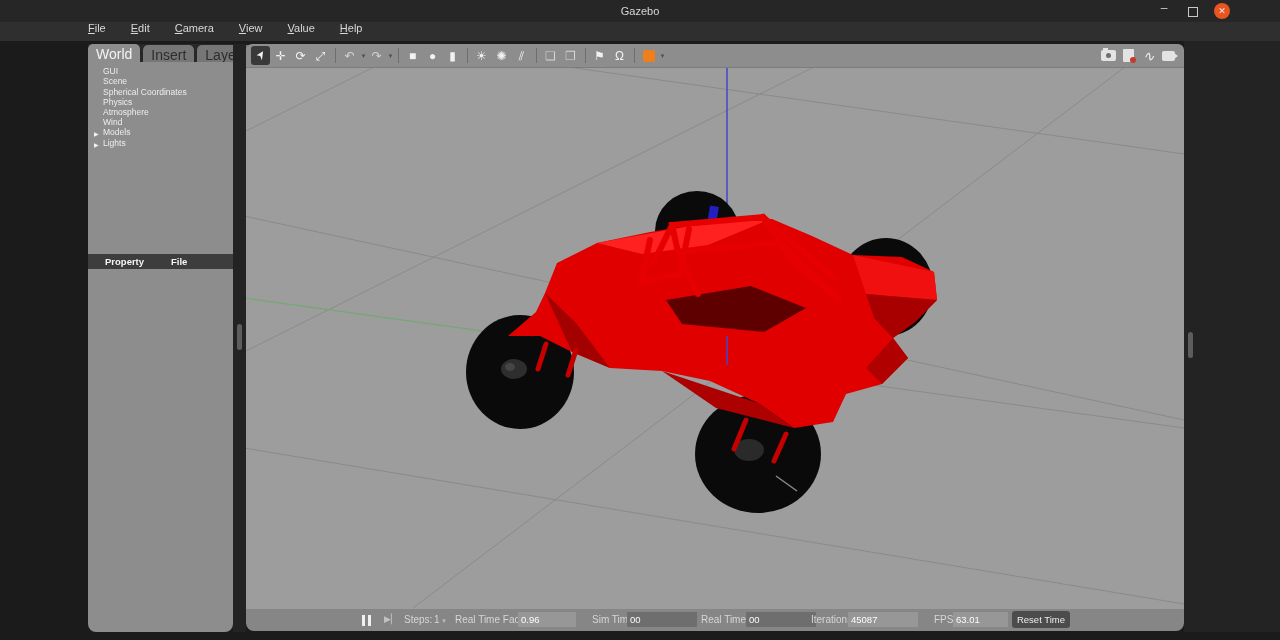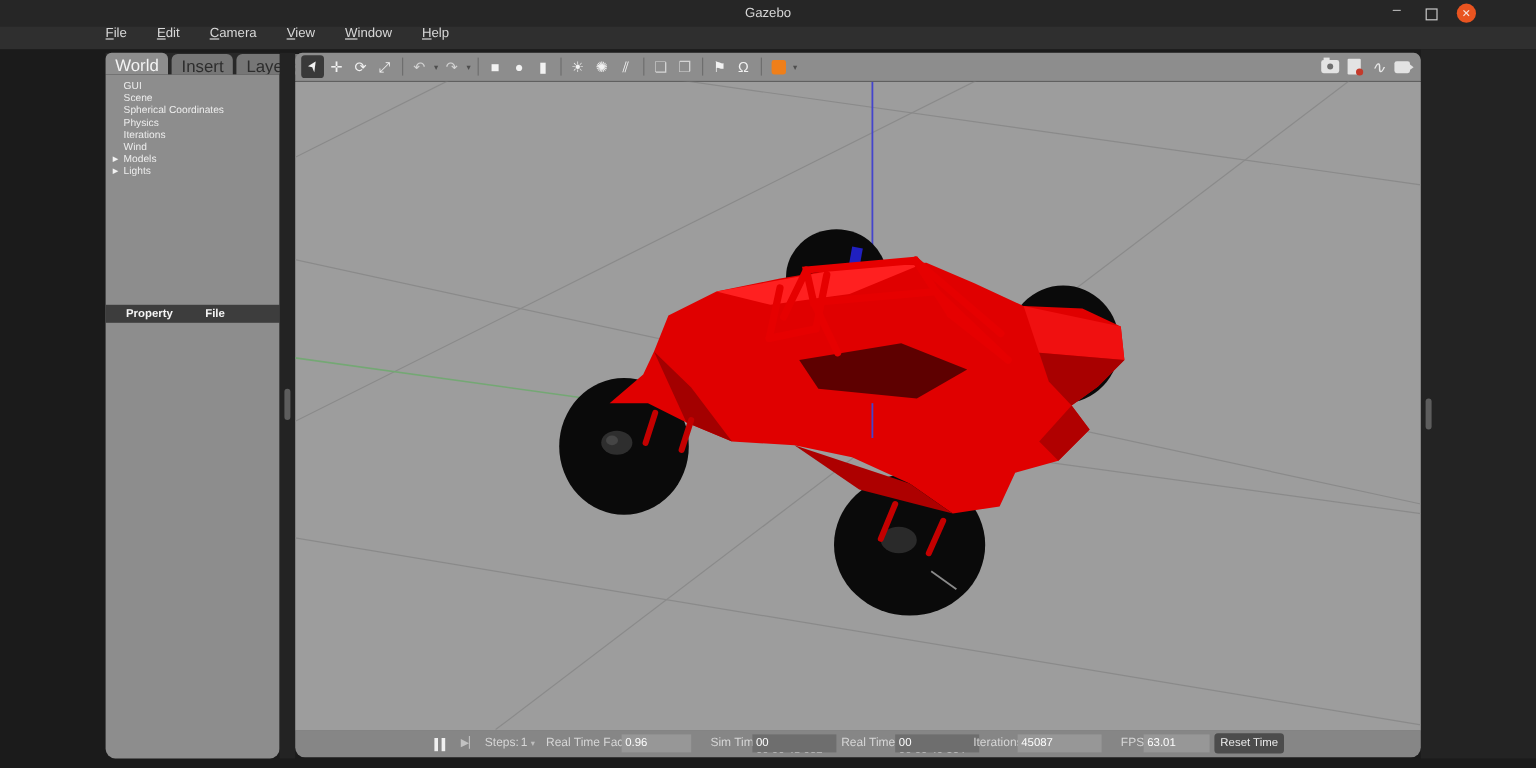--- a/index.html
+++ b/index.html
@@ -24,21 +24,21 @@
   
   .tabbar{position:absolute;left:88px;top:44px;width:145px;height:18px;background:#282828;
           display:flex;align-items:flex-end}
   .tab{font-size:14px;padding:2px 8px 2px 8px;border-radius:5px 5px 0 0;margin-right:3px;height:13px}
   .tab.active{background:#8d8d8d;color:#f4f4f4;height:14px}
   .tab.inactive{background:#767676;color:#2d2d2d}
 
   .sidepanel{position:absolute;left:88px;top:62px;width:145px;height:570px;background:#8d8d8d;
              border-radius:0 0 8px 8px}
   .tree{padding-top:4px}
-  .tree-row{height:10.2px;font-size:8.5px;color:#ededed;display:flex;align-items:center;padding-left:15px}
+  .tree-row{height:10.2px;font-size:8.5px;color:#ededed;display:flex;align-items:flex-end;padding-left:15px}
   .tree-row.expandable{padding-left:6px}
   .tree-arrow{font-size:6px;color:#f2f2f2;width:9px;display:inline-block}
   .prop-header{position:absolute;left:0;top:192px;width:145px;height:15px;background:#3d3d3d;
                color:#f5f5f5;font-size:9.5px;font-weight:bold;display:flex;align-items:center}
   .prop-col1{margin-left:17px;width:66px}
   .prop-col2{}
 
   
   .left-splitter{position:absolute;left:233px;top:44px;width:13px;height:588px;background:#232323}
   .right-panel{position:absolute;left:1184px;top:41px;width:96px;height:591px;background:#232323}
@@ -92,21 +92,21 @@
   <span class="win-min">–</span>
   <span class="win-max"></span>
   <span class="win-close">✕</span>
 </div>
 
 <div class="menubar">
   <span class="menu-item">File</span>
   <span class="menu-item">Edit</span>
   <span class="menu-item">Camera</span>
   <span class="menu-item">View</span>
-  <span class="menu-item">Window</span>
+  <span class="menu-item">Value</span>
   <span class="menu-item">Help</span>
 </div>
 
 <div class="tabbar">
   <span class="tab active">World</span>
   <span class="tab inactive">Insert</span>
   <span class="tab inactive">Layers</span>
 </div>
 
 <div class="sidepanel">
@@ -117,21 +117,21 @@
     <div class="tree-row">
         <span>Scene</span>
       </div>
     <div class="tree-row">
         <span>Spherical Coordinates</span>
       </div>
     <div class="tree-row">
         <span>Physics</span>
       </div>
     <div class="tree-row">
-        <span>Iterations</span>
+        <span>Atmosphere</span>
       </div>
     <div class="tree-row">
         <span>Wind</span>
       </div>
     <div class="tree-row expandable">
       <span class="tree-arrow">▶</span>
       <span>Models</span>
     </div>
     <div class="tree-row expandable">
       <span class="tree-arrow">▶</span>

